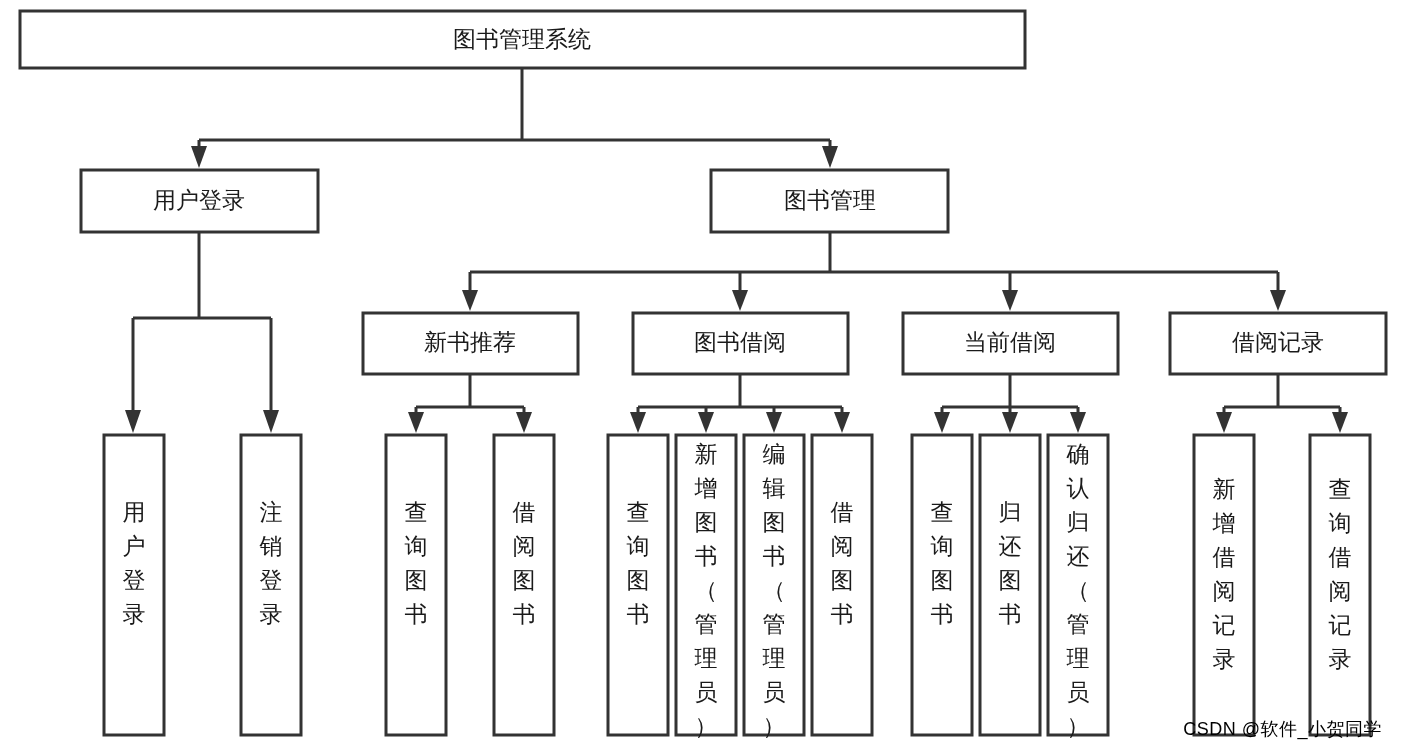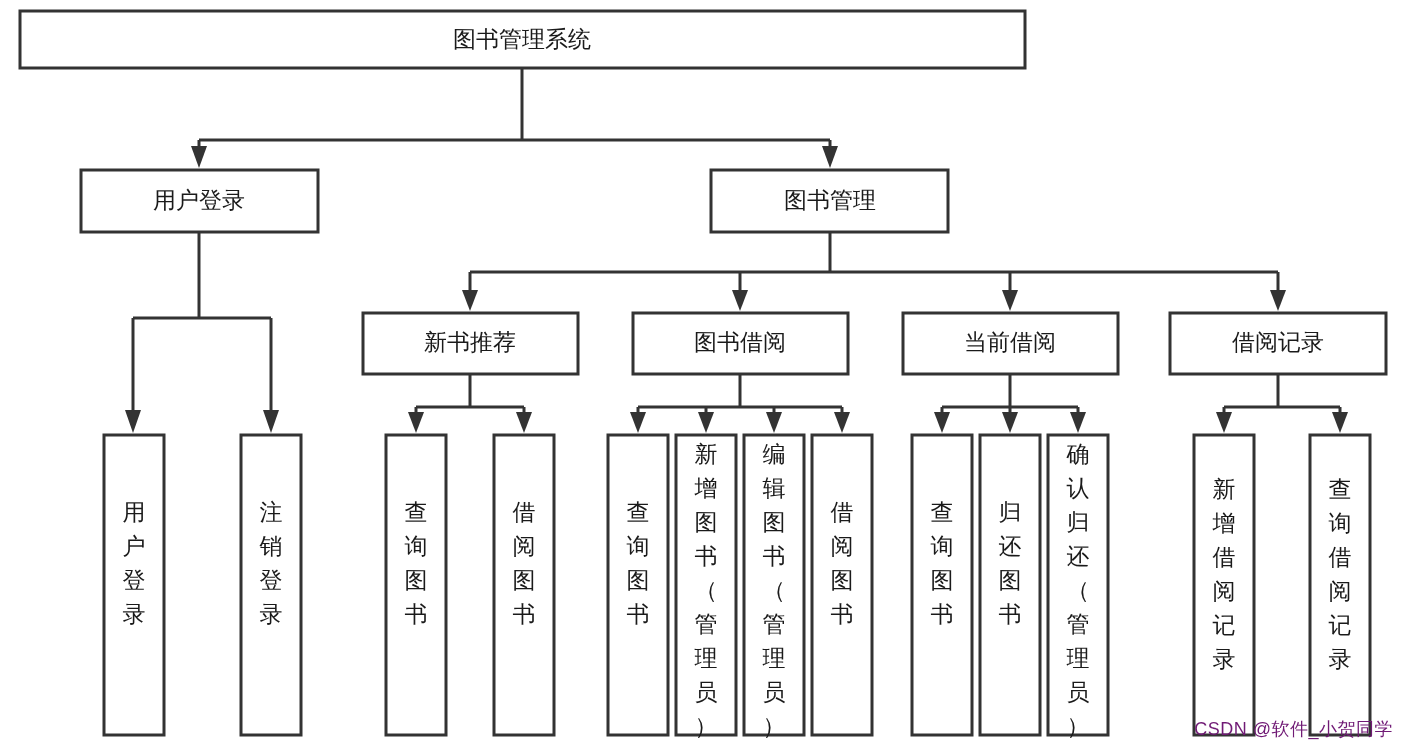--- a/index.html
+++ b/index.html
@@ -41,25 +41,25 @@
     stroke: #333333;
     stroke-width: 3;
     fill: none;
   }
   .arrow-head {
     fill: #333333;
     stroke: none;
   }
   .watermark {
     position: absolute;
-    right: 12px;
+    right: 23px;
     bottom: 6px;
     font-family: "Liberation Sans", "DejaVu Sans", sans-serif;
     font-size: 18px;
-    color: #701a75;
+    color: #000000;
     white-space: nowrap;
     letter-spacing: 0.5px;
     pointer-events: none;
   }
 </style>
 </head>
 <body>
 
 <svg id="diagram" viewBox="0 0 1405 747" xmlns="http://www.w3.org/2000/svg">
 

